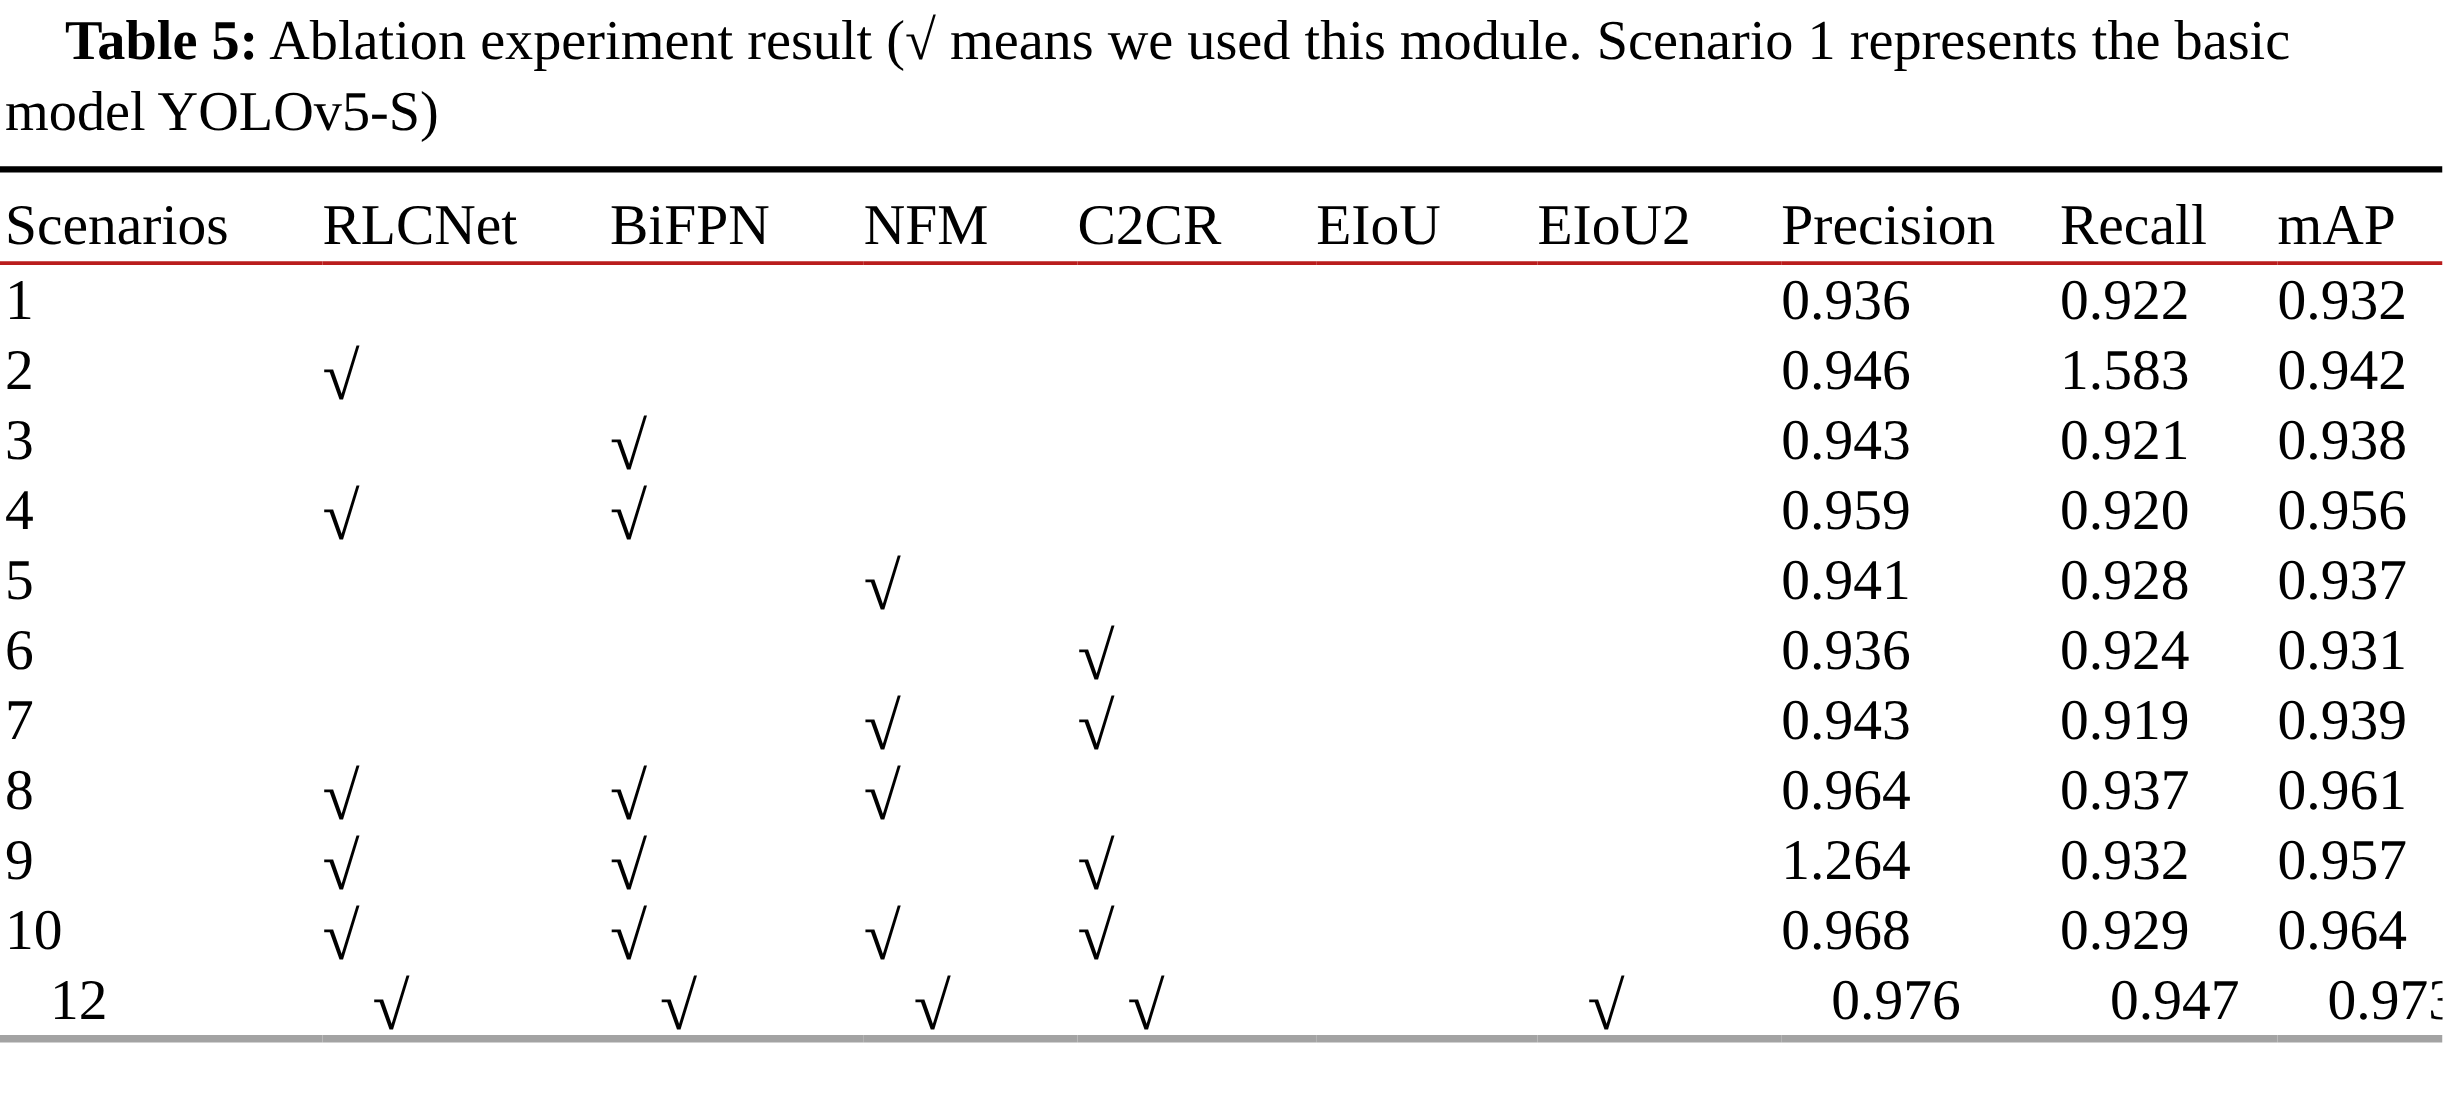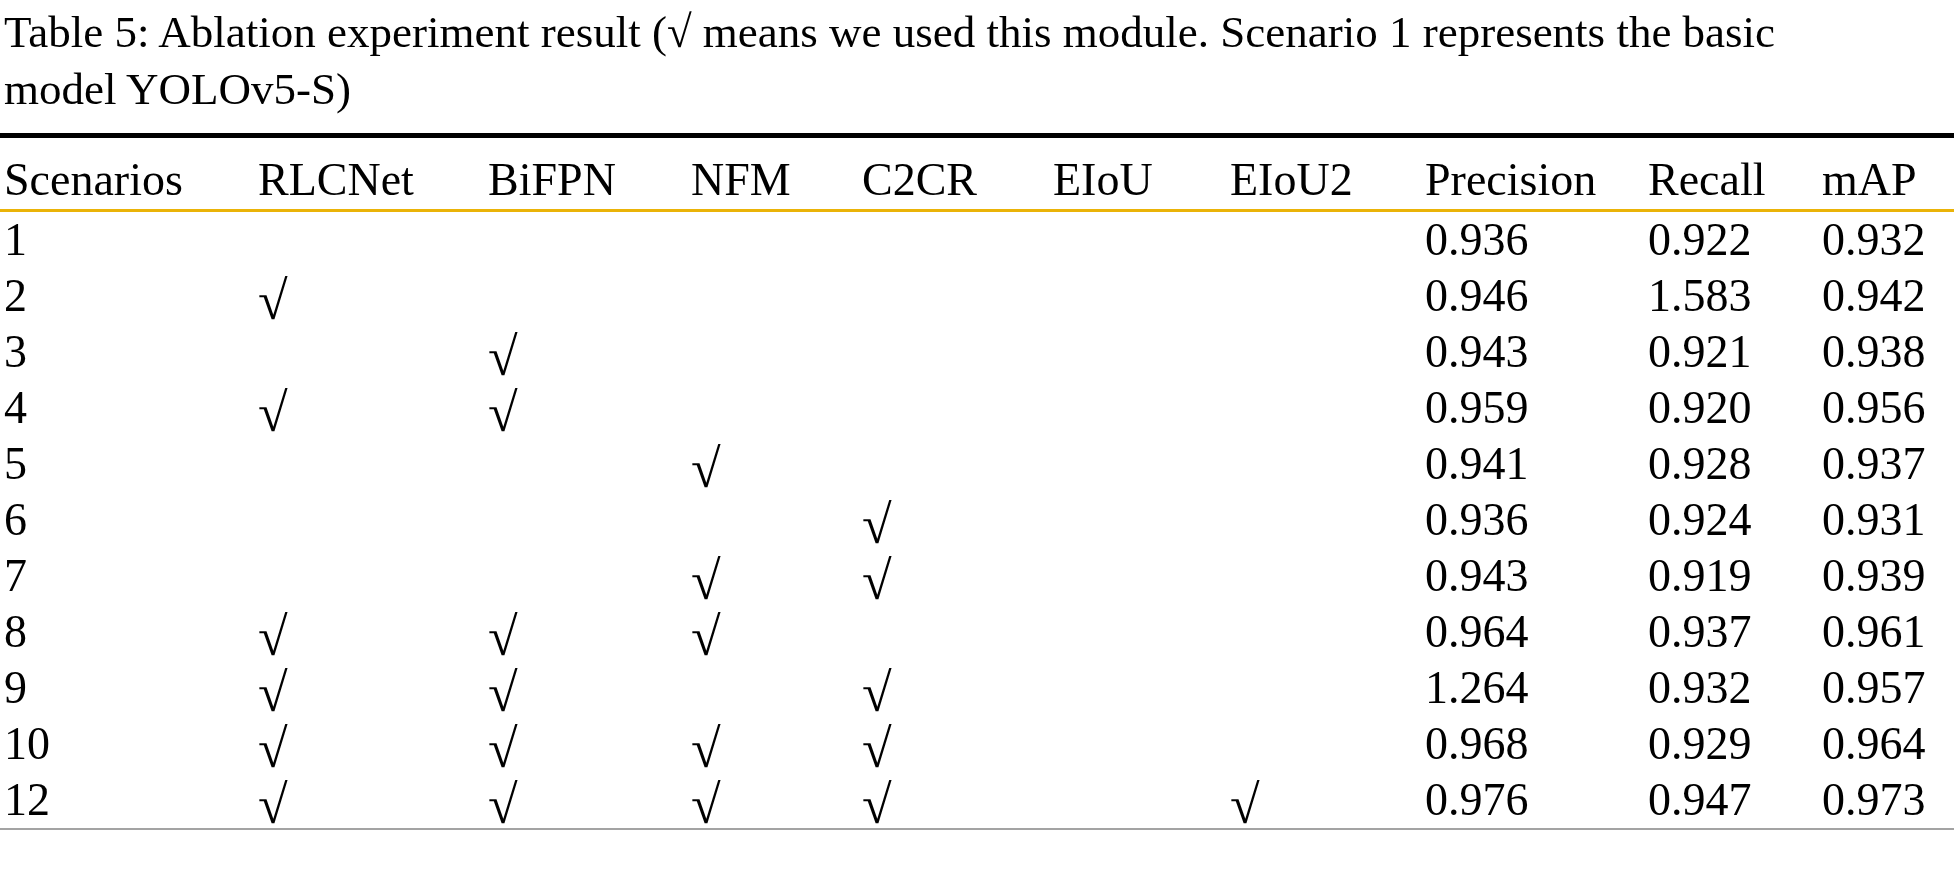--- a/index.html
+++ b/index.html
@@ -13,21 +13,21 @@
     height: 896px;
     overflow: hidden;
     font-family: "Liberation Serif", "DejaVu Serif", serif;
   }
   .caption {
     padding: 4px 0 0 4px;
     font-size: 45px;
     line-height: 57px;
   }
   .cap-line { white-space: nowrap; }
-  .cap-bold { font-weight: normal; }
+  .cap-bold { font-weight: bold; margin-left: 48px; }
   .rule-top {
     height: 5px;
     background: #000000;
     margin-top: 15px;
     width: 1954px;
   }
   table.ablation {
     width: 1954px;
     border-collapse: collapse;
     table-layout: fixed;
@@ -42,35 +42,35 @@
   .col6 { width: 195px; }
   .col7 { width: 223px; }
   .col8 { width: 174px; }
   .col9 { width: 132px; }
   table.ablation th {
     height: 65px;
     vertical-align: bottom;
     text-align: left;
     font-weight: normal;
     padding: 0 0 6px 0;
-    border-bottom: 3px solid #eab308;
+    border-bottom: 3px solid #b91c1c;
     line-height: 1;
     overflow: visible;
   }
   table.ablation td {
     height: 56px;
     vertical-align: middle;
     text-align: left;
     padding: 0;
     line-height: 1;
     overflow: visible;
   }
   table.ablation th.col0,
   table.ablation td.col0 { padding-left: 4px; }
-  table.ablation tbody tr:last-child td { border-bottom: 2px solid #a3a3a3; }
+  table.ablation tbody tr:last-child td { border-bottom: 6px solid #a3a3a3; padding-left: 40px; }
   td.module-cell {
     font-size: 54px;
     padding-left: 10px;
   }
   td.module-cell span.check-glyph {
     display: inline-block;
     transform: translateY(5px);
   }
 </style>
 </head>

